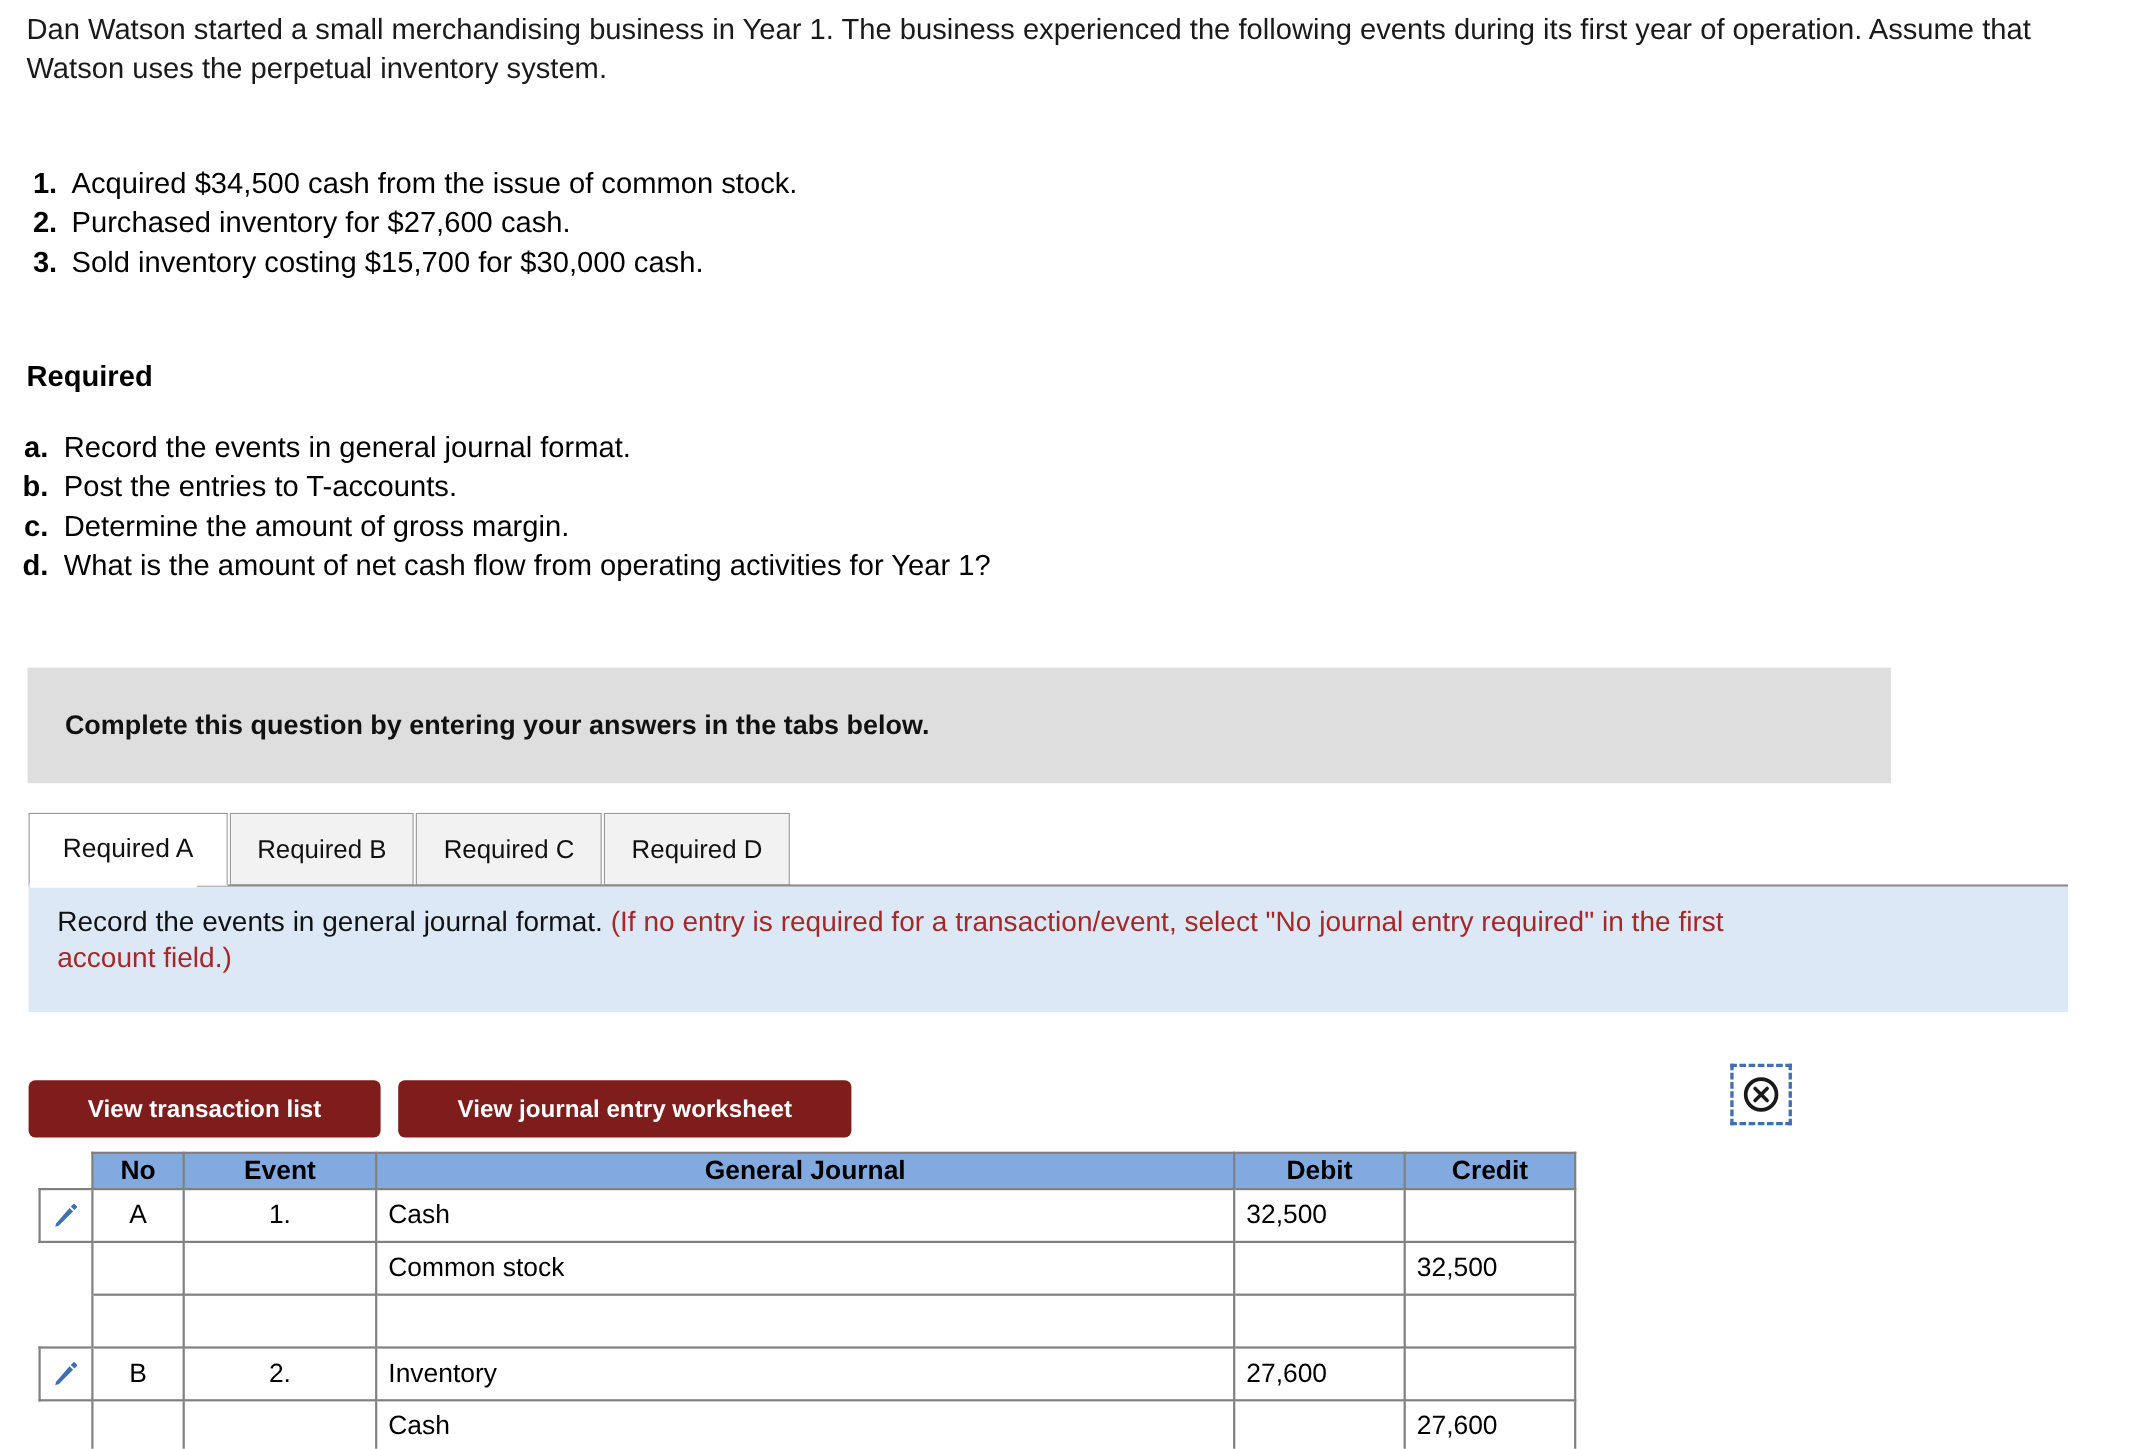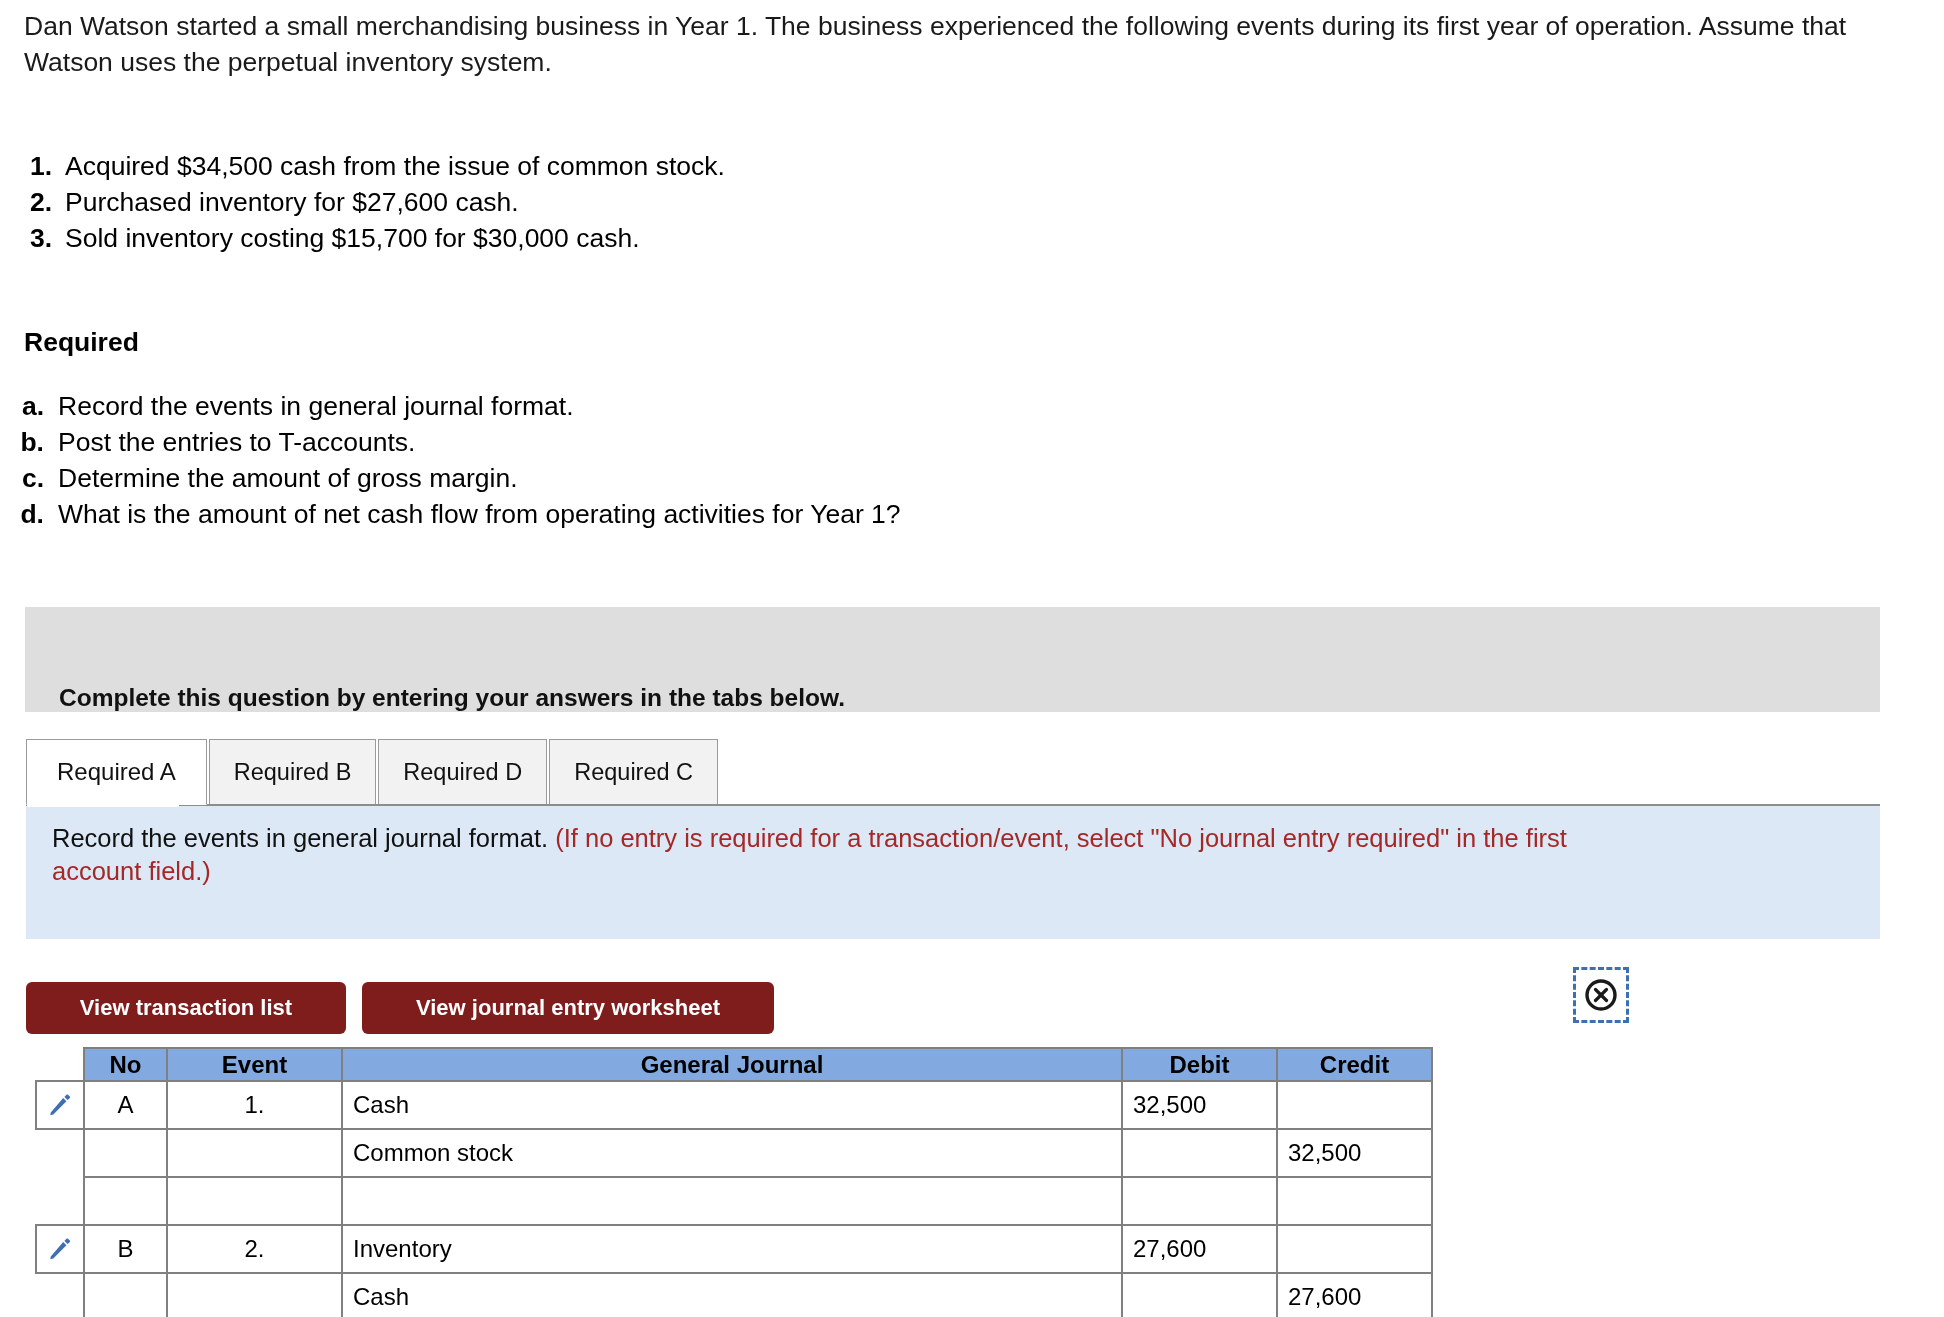--- a/index.html
+++ b/index.html
@@ -37,23 +37,23 @@
 
   
   .req-list { position: absolute; left: 16px; top: 388px; width: 1300px; }
   .req-row { display: flex; font-size: 26.5px; line-height: 36px; }
   .req-letter { font-weight: bold; width: 28px; text-align: right; flex: none; }
   .req-text { margin-left: 14px; }
 
   
   .banner {
     position: absolute; left: 25px; top: 607px;
-    width: 1855px; height: 105px;
+    width: 1694px; height: 105px;
     background: #dedede;
-    display: flex; align-items: flex-end;
+    display: flex; align-items: center;
   }
   .banner-text {
     margin-left: 34px;
     font-size: 24.5px; font-weight: bold; color: #111;
   }
 
   
   .tabs {
     position: absolute; left: 26px; top: 739px;
     height: 66px; display: flex; align-items: flex-end;
@@ -81,21 +81,21 @@
     z-index: 2;
   }
   .tab-active-mask {
     position: absolute; left: 27px; top: 803px;
     width: 152px; height: 4px; background: #ffffff; z-index: 4;
   }
 
   
   .inst {
     position: absolute; left: 26px; top: 806px;
-    width: 1854px; height: 133px;
+    width: 1854px; height: 114px;
     background: #dce8f6;
     padding: 16px 26px 0 26px;
   }
   .inst-line { font-size: 25.5px; line-height: 33px; }
   .inst-black { color: #111; }
   .inst-red { color: #a52726; }
 
   
   .btn {
     position: absolute;
@@ -203,22 +203,22 @@
   </div>
 
   <div class="banner">
     <span class="banner-text">Complete this question by entering your answers in the tabs below.</span>
   </div>
 
   <div class="tab-underline"></div>
   <div class="tabs">
     <div class="tab active">Required A</div>
     <div class="tab">Required B</div>
+    <div class="tab">Required C</div>
     <div class="tab">Required D</div>
-    <div class="tab">Required C</div>
   </div>
   <div class="tab-active-mask"></div>
 
   <div class="inst">
     <div class="inst-line">
       <span class="inst-black">Record the events in general journal format.</span>
       <span class="inst-red">(If no entry is required for a transaction/event, select "No journal entry required" in the first</span>
     </div>
     <div class="inst-line inst-red">account field.)</div>
   </div>

